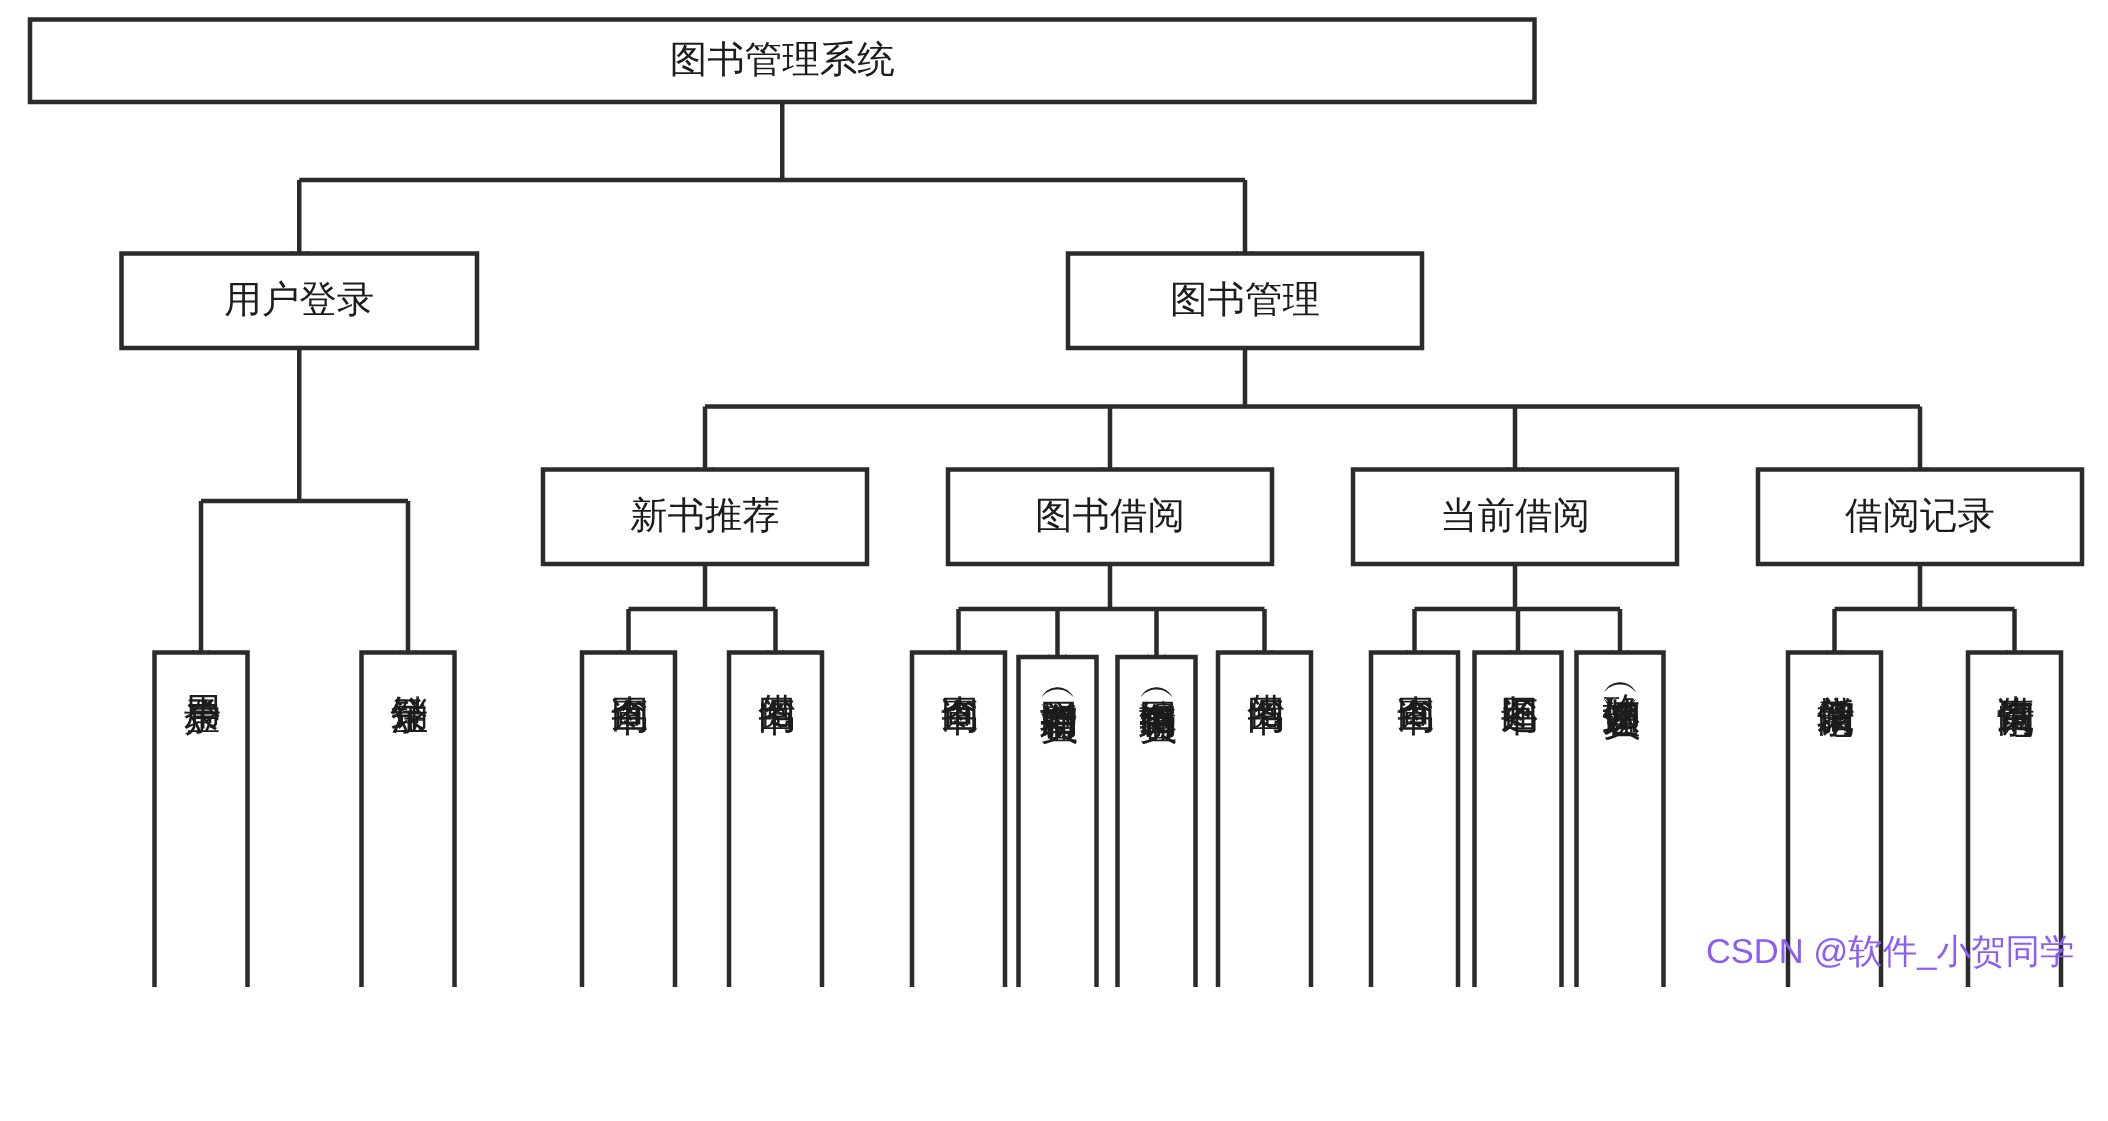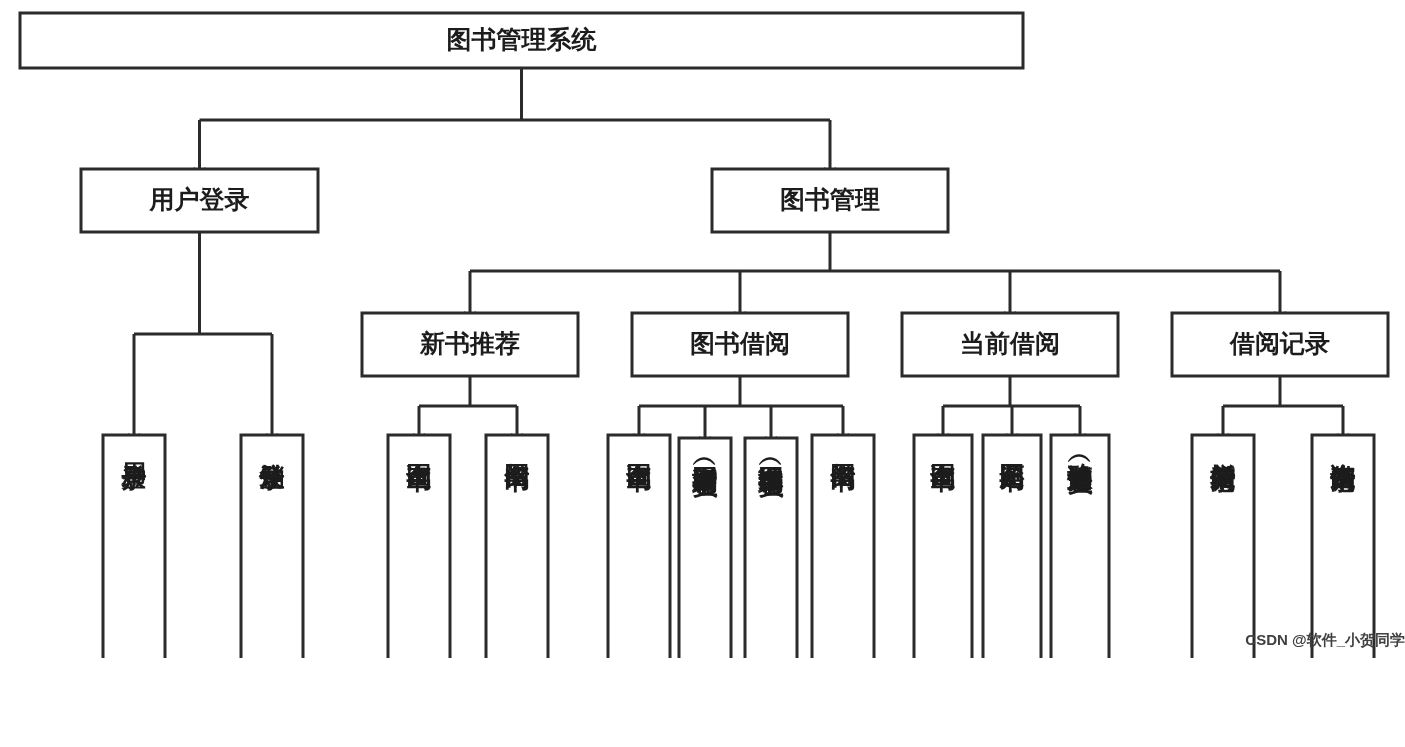--- a/index.html
+++ b/index.html
@@ -10,21 +10,20 @@
   }
   body {
     font-family: "Liberation Sans", "DejaVu Sans", sans-serif;
   }
   #diagram-root {
     position: relative;
     width: 1405px;
     height: 658px;
     background: #ffffff;
     overflow: hidden;
-    font-weight: bold;
   }
   svg#tree-svg {
     position: absolute;
     left: 0;
     top: 0;
     width: 1405px;
     height: 747px;
     display: block;
   }
   .node-box {
@@ -61,25 +60,25 @@
     text-orientation: upright;
     font-family: "Liberation Sans", "DejaVu Sans", sans-serif;
     font-size: 25px;
     line-height: 1.08;
     color: #1c1c1c;
     white-space: nowrap;
     letter-spacing: 1px;
   }
   .watermark {
     position: absolute;
-    right: 0;
+    right: 22px;
     bottom: 8px;
     font-family: "Liberation Sans", "DejaVu Sans", sans-serif;
-    font-size: 15px;
-    color: #404040;
+    font-size: 23px;
+    color: #8b5cf6;
     white-space: nowrap;
     pointer-events: none;
   }
 </style>
 </head>
 <body>
 
 <div id="diagram-root">
 
   <svg id="tree-svg" viewBox="0 0 1405 747">

